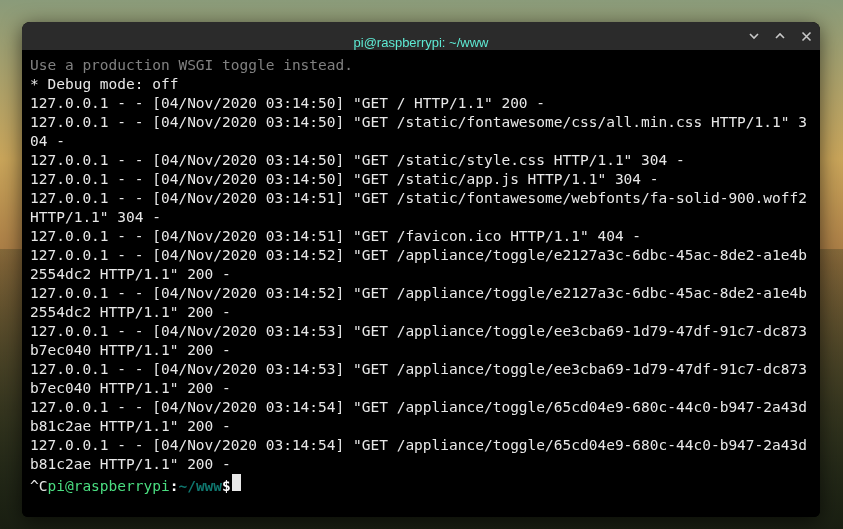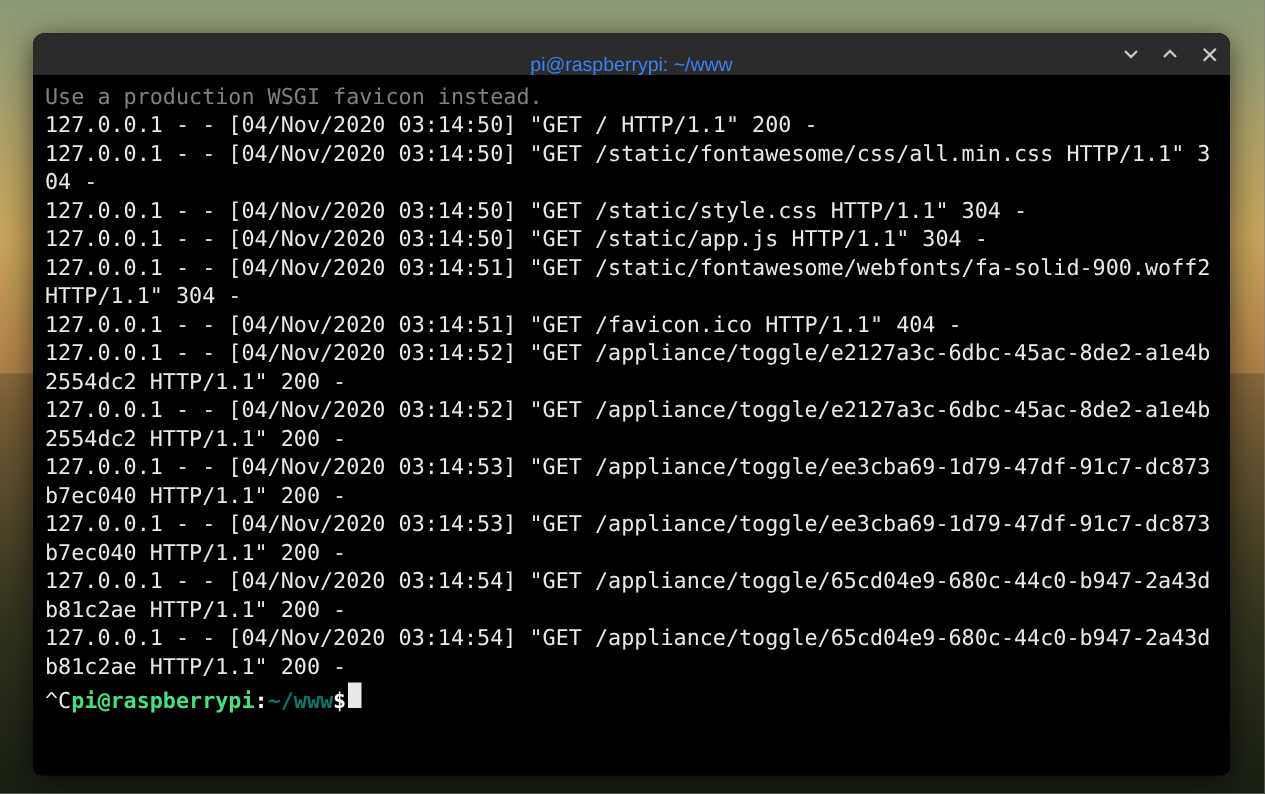--- a/index.html
+++ b/index.html
@@ -41,21 +41,21 @@
     .titlebar {
       height: 28px;
       background: #2b2b2b;
       display: flex;
       align-items: center;
       justify-content: center;
       position: relative;
       border-radius: 6px 6px 0 0;
     }
     .titlebar-text {
-      color: #3b82f6;
+      color: #5eead4;
       font-size: 13px;
       font-family: sans-serif;
       margin-top: 12px;
     }
     .titlebar-controls {
       position: absolute;
       right: 6px;
       top: 0;
       height: 28px;
       display: flex;
@@ -85,21 +85,21 @@
     }
     .gray {
       color: #808080;
     }
     .prompt-line {
       display: flex;
       align-items: baseline;
     }
     .green {
       color: #4ade80;
-      font-weight: bold;
+      font-weight: normal;
     }
     .blue {
       color: #0f766e;
       font-weight: bold;
     }
     .white-bold {
       color: #ffffff;
       font-weight: bold;
     }
     .cursor-block {
@@ -133,21 +133,22 @@
       <span class="titlebar-btn">
         <svg width="11" height="11" viewBox="0 0 11 11">
             <path d="M1.5 1.5 L9.5 9.5 M9.5 1.5 L1.5 9.5" stroke="#c8c8c8" stroke-width="1.6"></path>
           </svg>
       </span>
     </div>
   </div>
 
   <div class="terminal-body">
     <div id="log-lines">
-        <div class="gray">   Use a production WSGI favicon instead.</div>
+        <div class="gray">   Use a production WSGI toggle instead.</div>
+        <div> * Debug mode: off</div>
         <div>127.0.0.1 - - [04/Nov/2020 03:14:50] "GET / HTTP/1.1" 200 -</div>
         <div>127.0.0.1 - - [04/Nov/2020 03:14:50] "GET /static/fontawesome/css/all.min.css HTTP/1.1" 304 -</div>
         <div>127.0.0.1 - - [04/Nov/2020 03:14:50] "GET /static/style.css HTTP/1.1" 304 -</div>
         <div>127.0.0.1 - - [04/Nov/2020 03:14:50] "GET /static/app.js HTTP/1.1" 304 -</div>
         <div>127.0.0.1 - - [04/Nov/2020 03:14:51] "GET /static/fontawesome/webfonts/fa-solid-900.woff2 HTTP/1.1" 304 -</div>
         <div>127.0.0.1 - - [04/Nov/2020 03:14:51] "GET /favicon.ico HTTP/1.1" 404 -</div>
         <div>127.0.0.1 - - [04/Nov/2020 03:14:52] "GET /appliance/toggle/e2127a3c-6dbc-45ac-8de2-a1e4b2554dc2 HTTP/1.1" 200 -</div>
         <div>127.0.0.1 - - [04/Nov/2020 03:14:52] "GET /appliance/toggle/e2127a3c-6dbc-45ac-8de2-a1e4b2554dc2 HTTP/1.1" 200 -</div>
         <div>127.0.0.1 - - [04/Nov/2020 03:14:53] "GET /appliance/toggle/ee3cba69-1d79-47df-91c7-dc873b7ec040 HTTP/1.1" 200 -</div>
         <div>127.0.0.1 - - [04/Nov/2020 03:14:53] "GET /appliance/toggle/ee3cba69-1d79-47df-91c7-dc873b7ec040 HTTP/1.1" 200 -</div>

